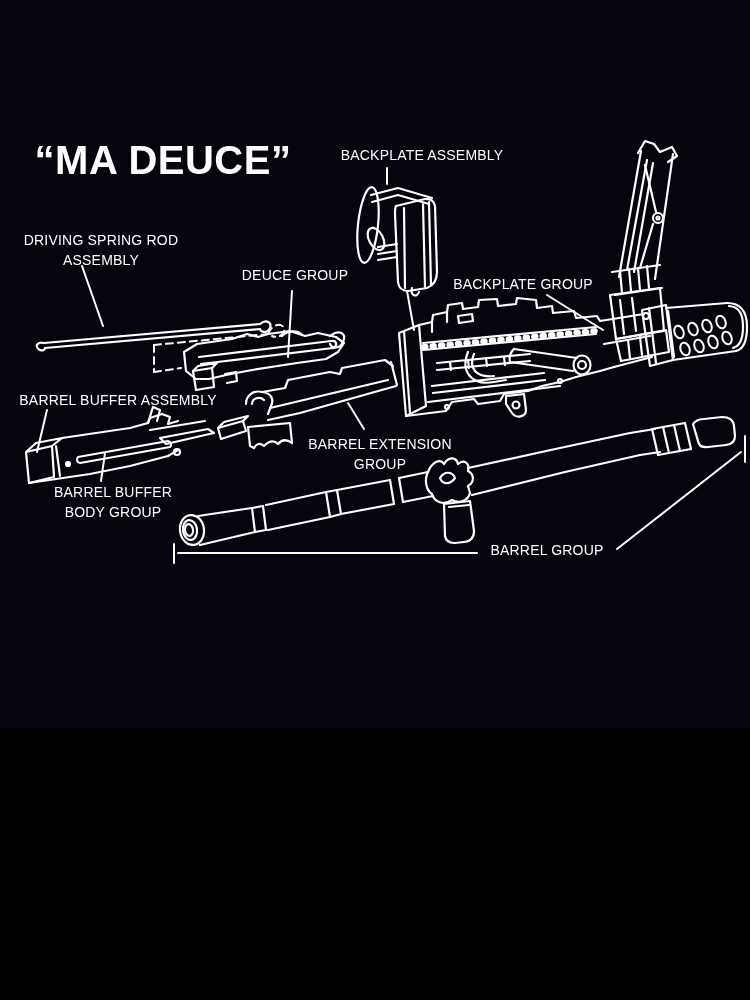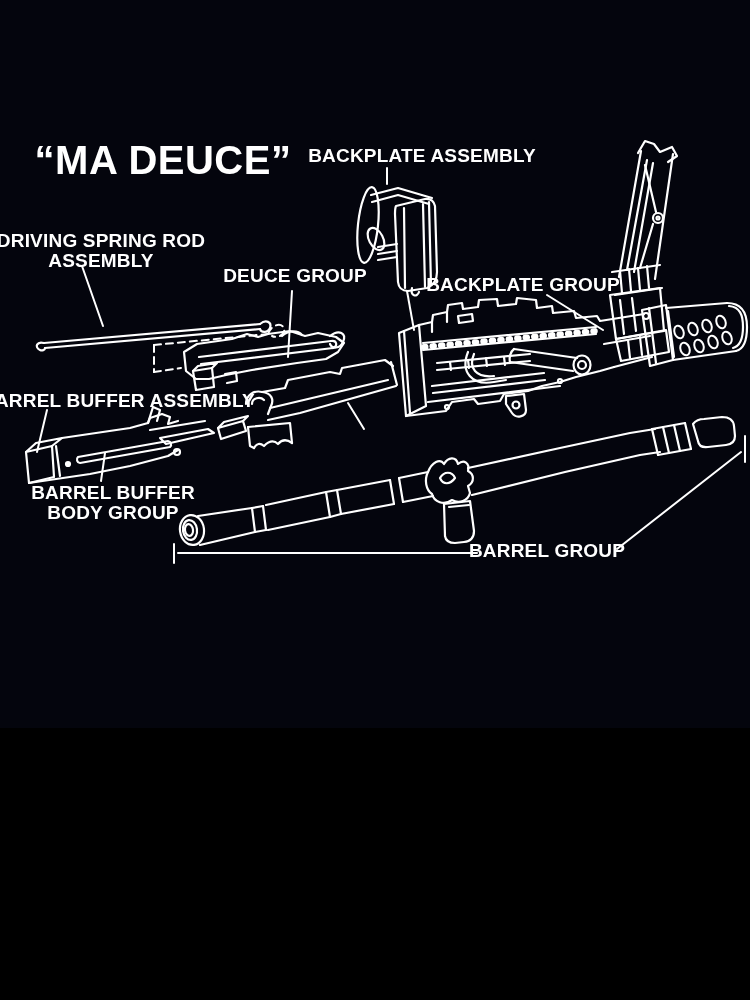--- a/index.html
+++ b/index.html
@@ -3,22 +3,22 @@
 <meta charset="utf-8">
 <style>
   html,body{margin:0;padding:0;background:#000;}
   .canvas{
     position:relative;width:750px;height:728px;overflow:hidden;
     background:var(--background,#04050d);
     font-family:"Liberation Sans",sans-serif;
   }
   svg.art{position:absolute;left:0;top:0;color:var(--line,#fff);}
   .lbl{
-    position:absolute;color:var(--text,#fff);font-weight:bold;
-    font-size:19px;line-height:19.5px;letter-spacing:.2px;
+    position:absolute;color:var(--text,#fff);font-weight:normal;
+    font-size:14px;line-height:19.5px;letter-spacing:.2px;
     white-space:pre-line;text-align:center;transform:translateX(-50%);
   }
   .title{
     position:absolute;color:var(--text,#fff);font-weight:bold;
     font-size:40px;line-height:40px;letter-spacing:.5px;white-space:nowrap;
     transform:translateX(-50%);
   }
 </style>
 </head>
 <body>
@@ -209,19 +209,21 @@
 
   <div class="lbl" style="left:101px;top:231px">DRIVING SPRING ROD
 ASSEMBLY</div>
 
   <div class="lbl" style="left:295px;top:266px">DEUCE GROUP</div>
 
   <div class="lbl" style="left:523px;top:275px">BACKPLATE GROUP</div>
 
   <div class="lbl" style="left:118px;top:391px">BARREL BUFFER ASSEMBLY</div>
 
+  <div class="lbl" style="left:380px;top:435px">BARREL EXTENSION
+GROUP</div>
 
   <div class="lbl" style="left:547px;top:541px">BARREL GROUP</div>
 
   <div class="lbl" style="left:113px;top:483px">BARREL BUFFER
 BODY GROUP</div>
 
 </div>
 
 </body></html>

